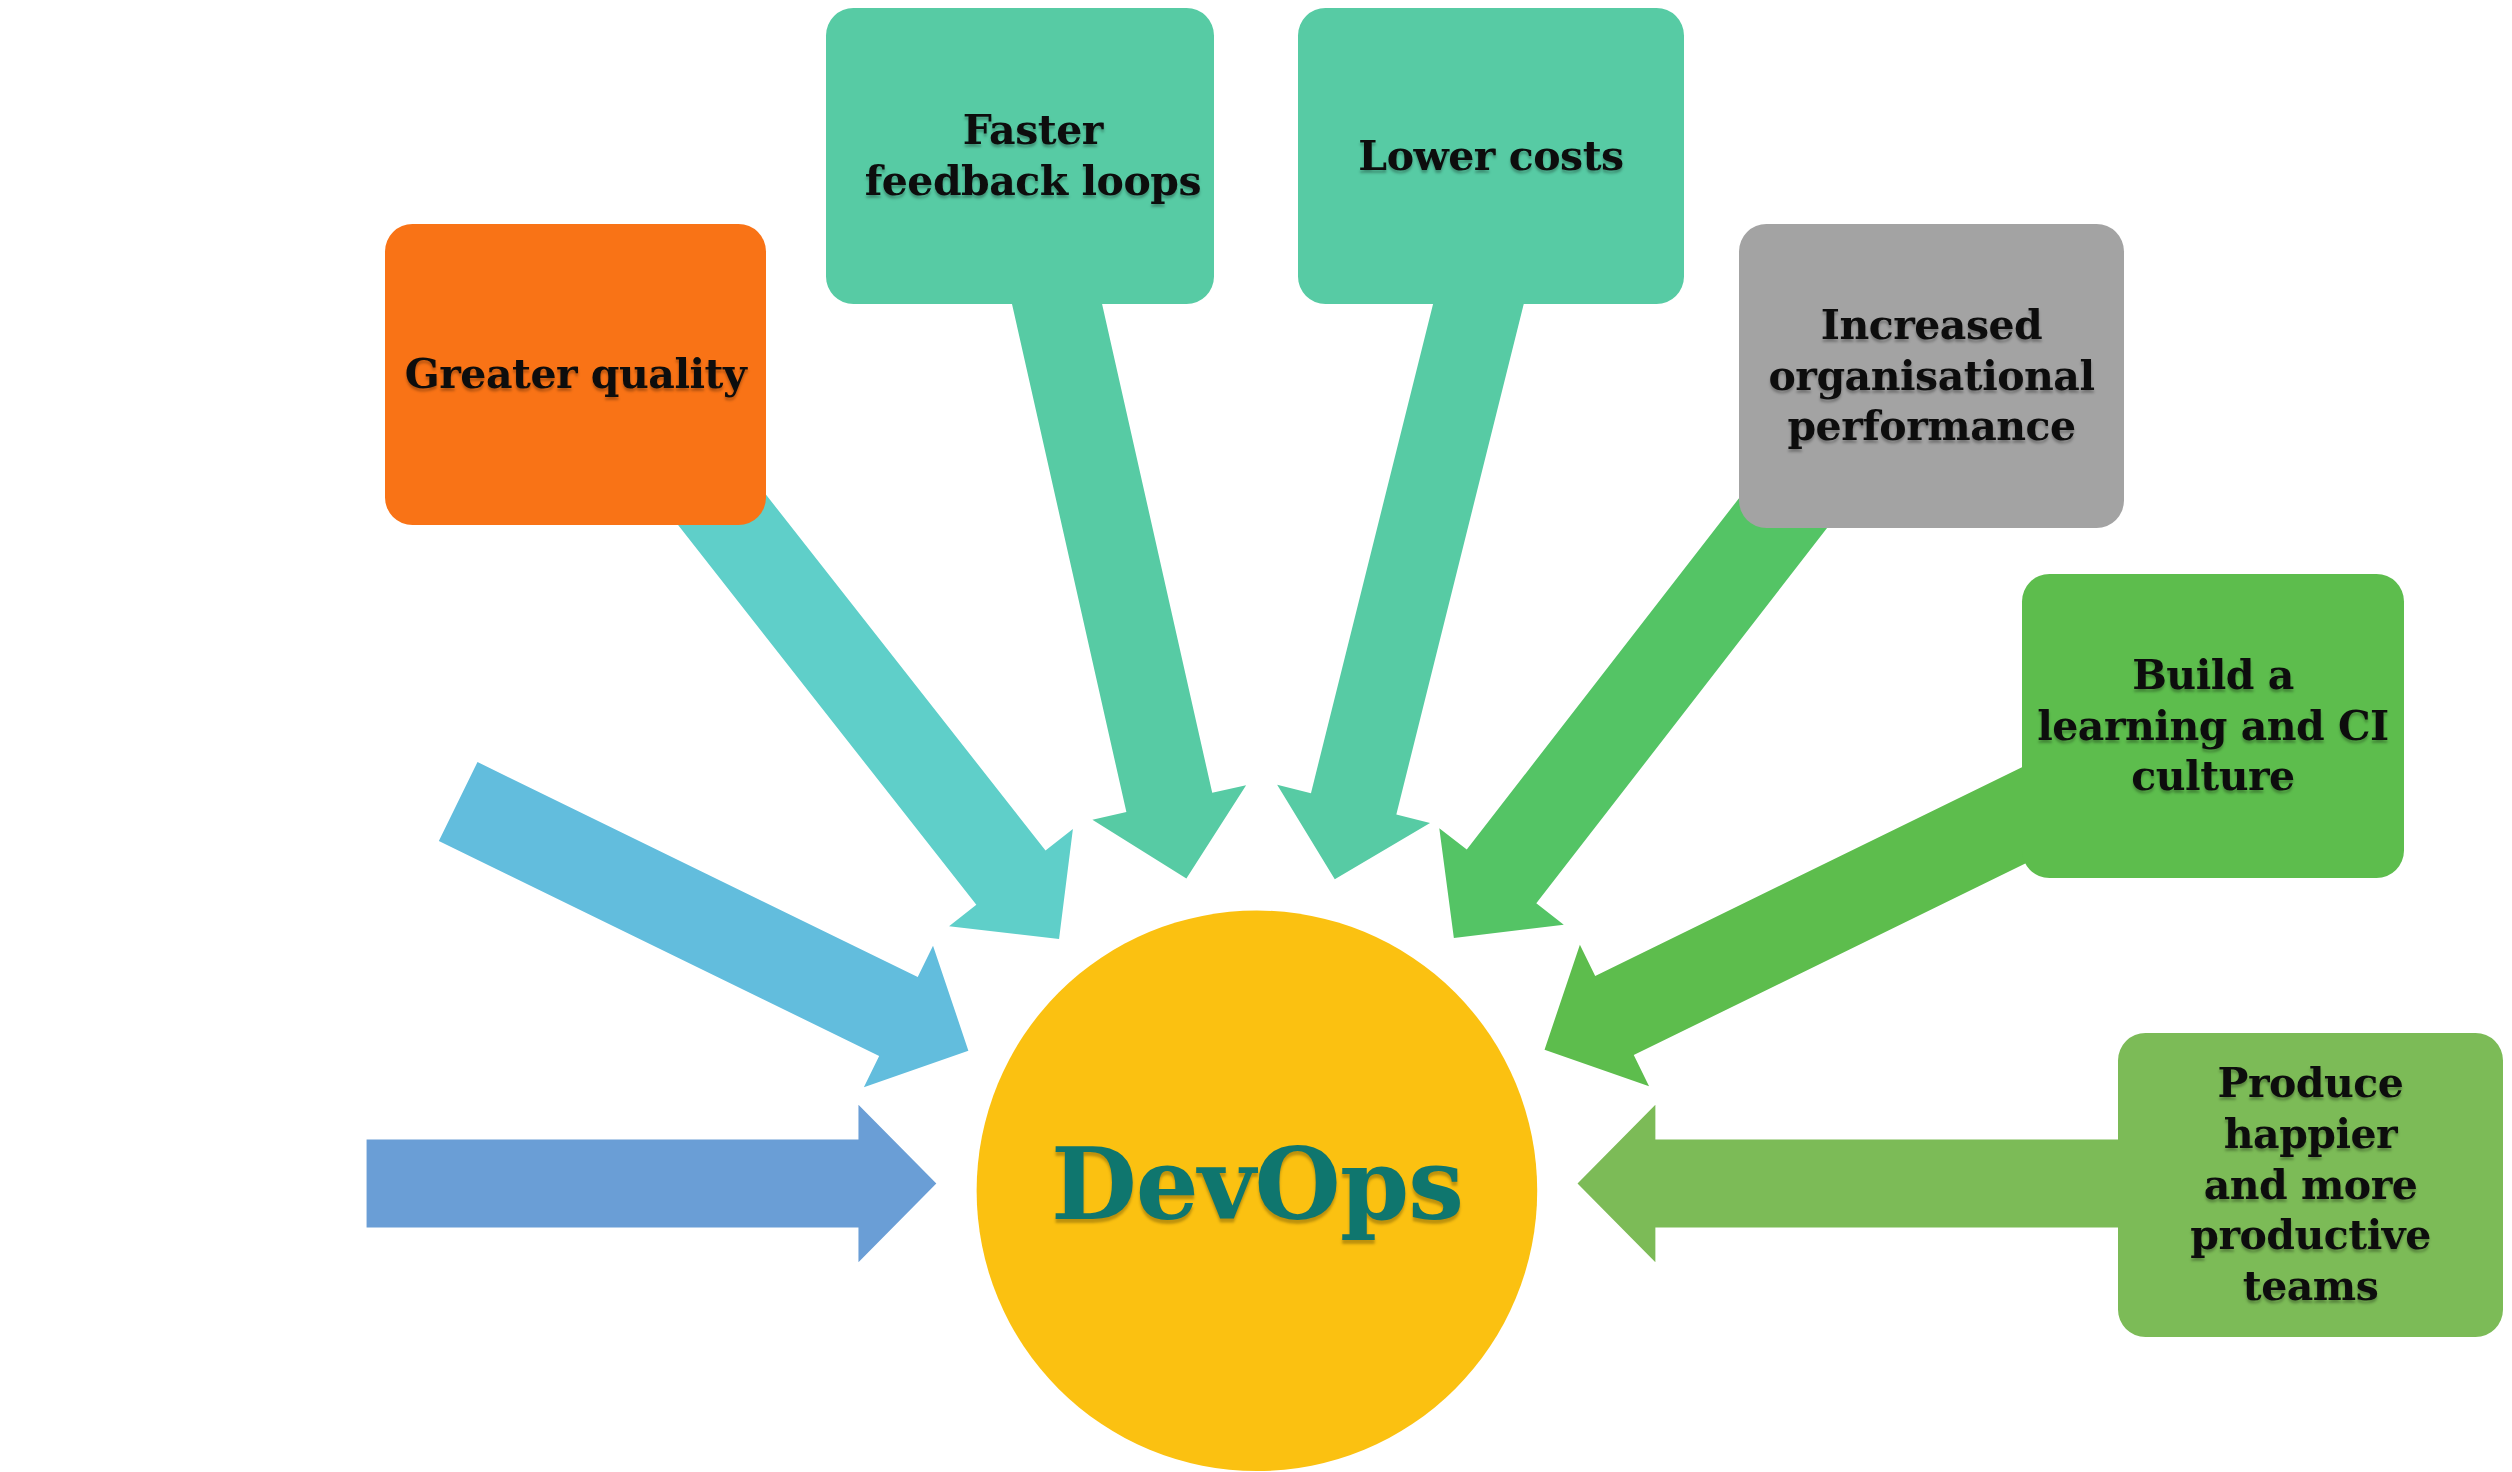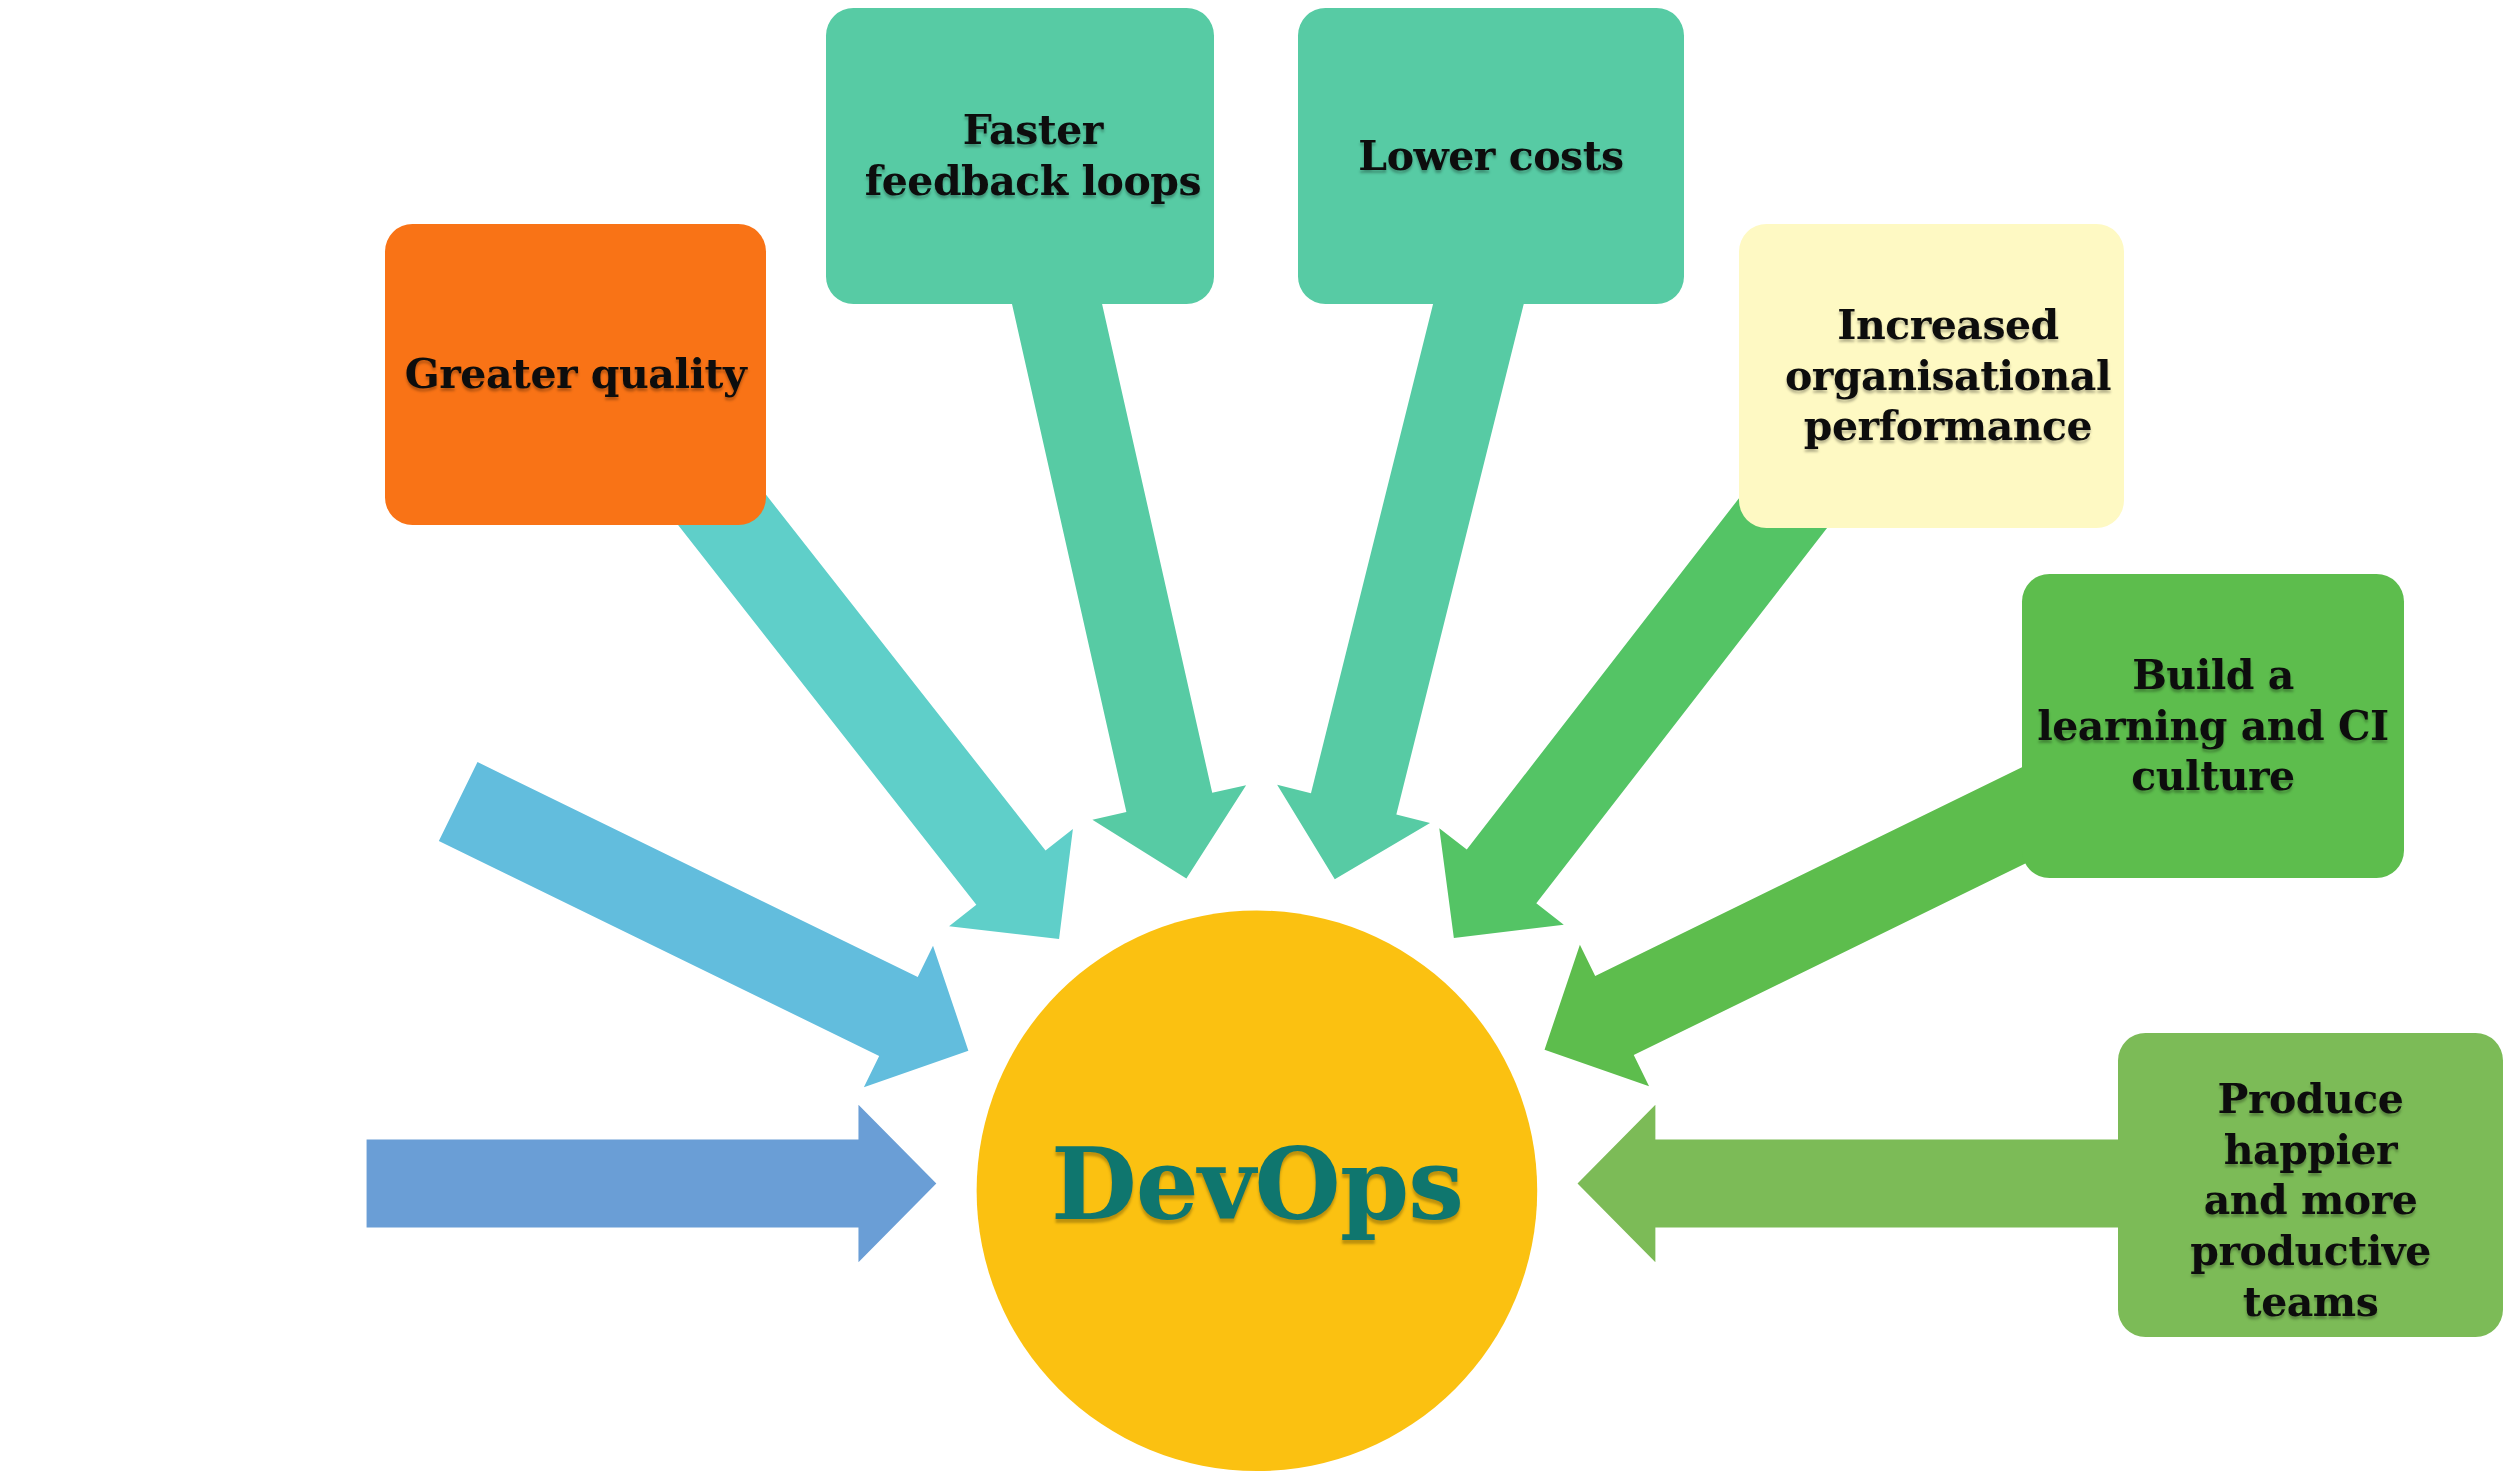--- a/index.html
+++ b/index.html
@@ -82,33 +82,33 @@
 
     <div class="benefit-box" style="left: 826px; top: 8.2px; width: 388px; height: 296px; background: rgb(87, 203, 164); justify-content: flex-end;">
       <span class="benefit-label">Faster
 feedback loops</span>
     </div>
 
     <div class="benefit-box" style="left: 1298px; top: 8.2px; width: 386px; height: 296px; background: rgb(87, 203, 164); text-align: right;">
       <span class="benefit-label">Lower costs</span>
     </div>
 
-    <div class="benefit-box" style="left: 1739px; top: 224px; width: 385px; height: 304px; background: #fef9c3; justify-content: flex-end;">
+    <div class="benefit-box" style="left: 1739px; top: 224px; width: 385px; height: 304px; background: #a3a3a3;">
       <span class="benefit-label">Increased
 organisational
 performance</span>
     </div>
 
     <div class="benefit-box" style="left: 2022px; top: 574px; width: 382px; height: 304px; background: rgb(93, 189, 77);">
       <span class="benefit-label">Build a
 learning and CI
 culture</span>
     </div>
 
-    <div class="benefit-box" style="left: 2118px; top: 1033px; width: 385px; height: 304px; background: rgb(124, 187, 87); align-items: flex-end;">
+    <div class="benefit-box" style="left: 2118px; top: 1033px; width: 385px; height: 304px; background: rgb(124, 187, 87);">
       <span class="benefit-label">Produce
 happier
 and more
 productive
 teams</span>
     </div>
   </div>
 
 
 </body></html>

